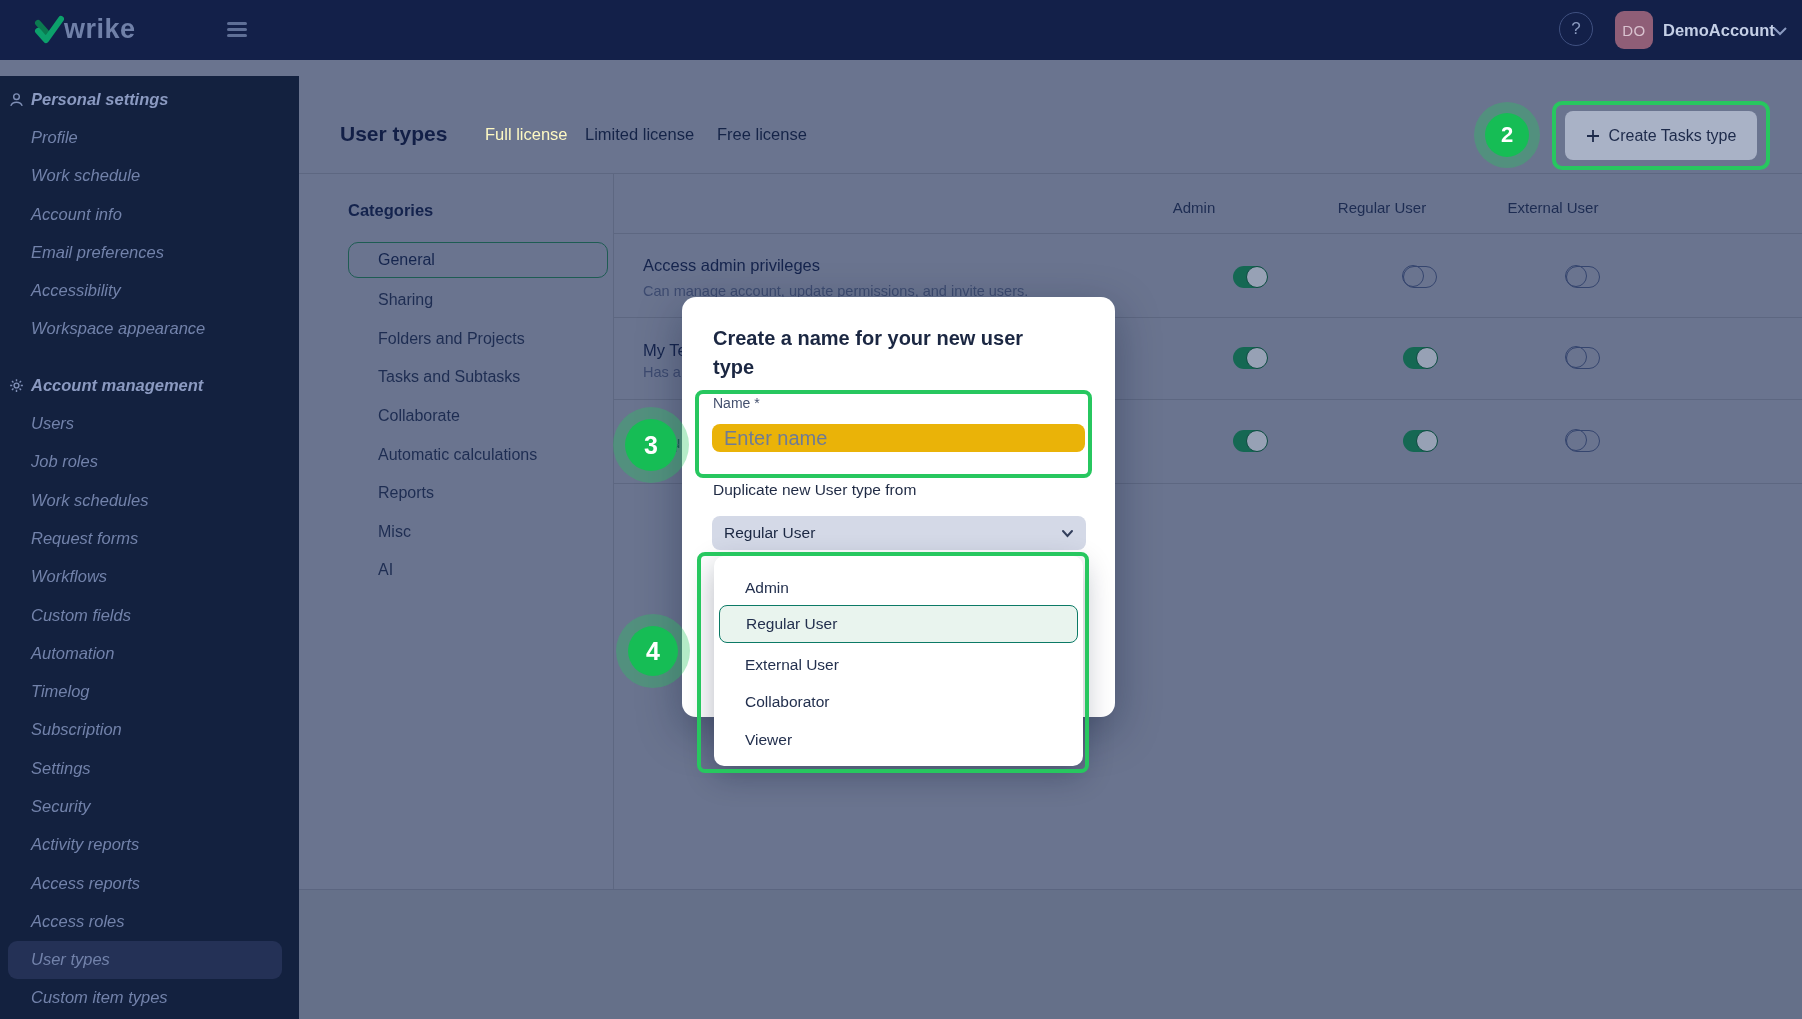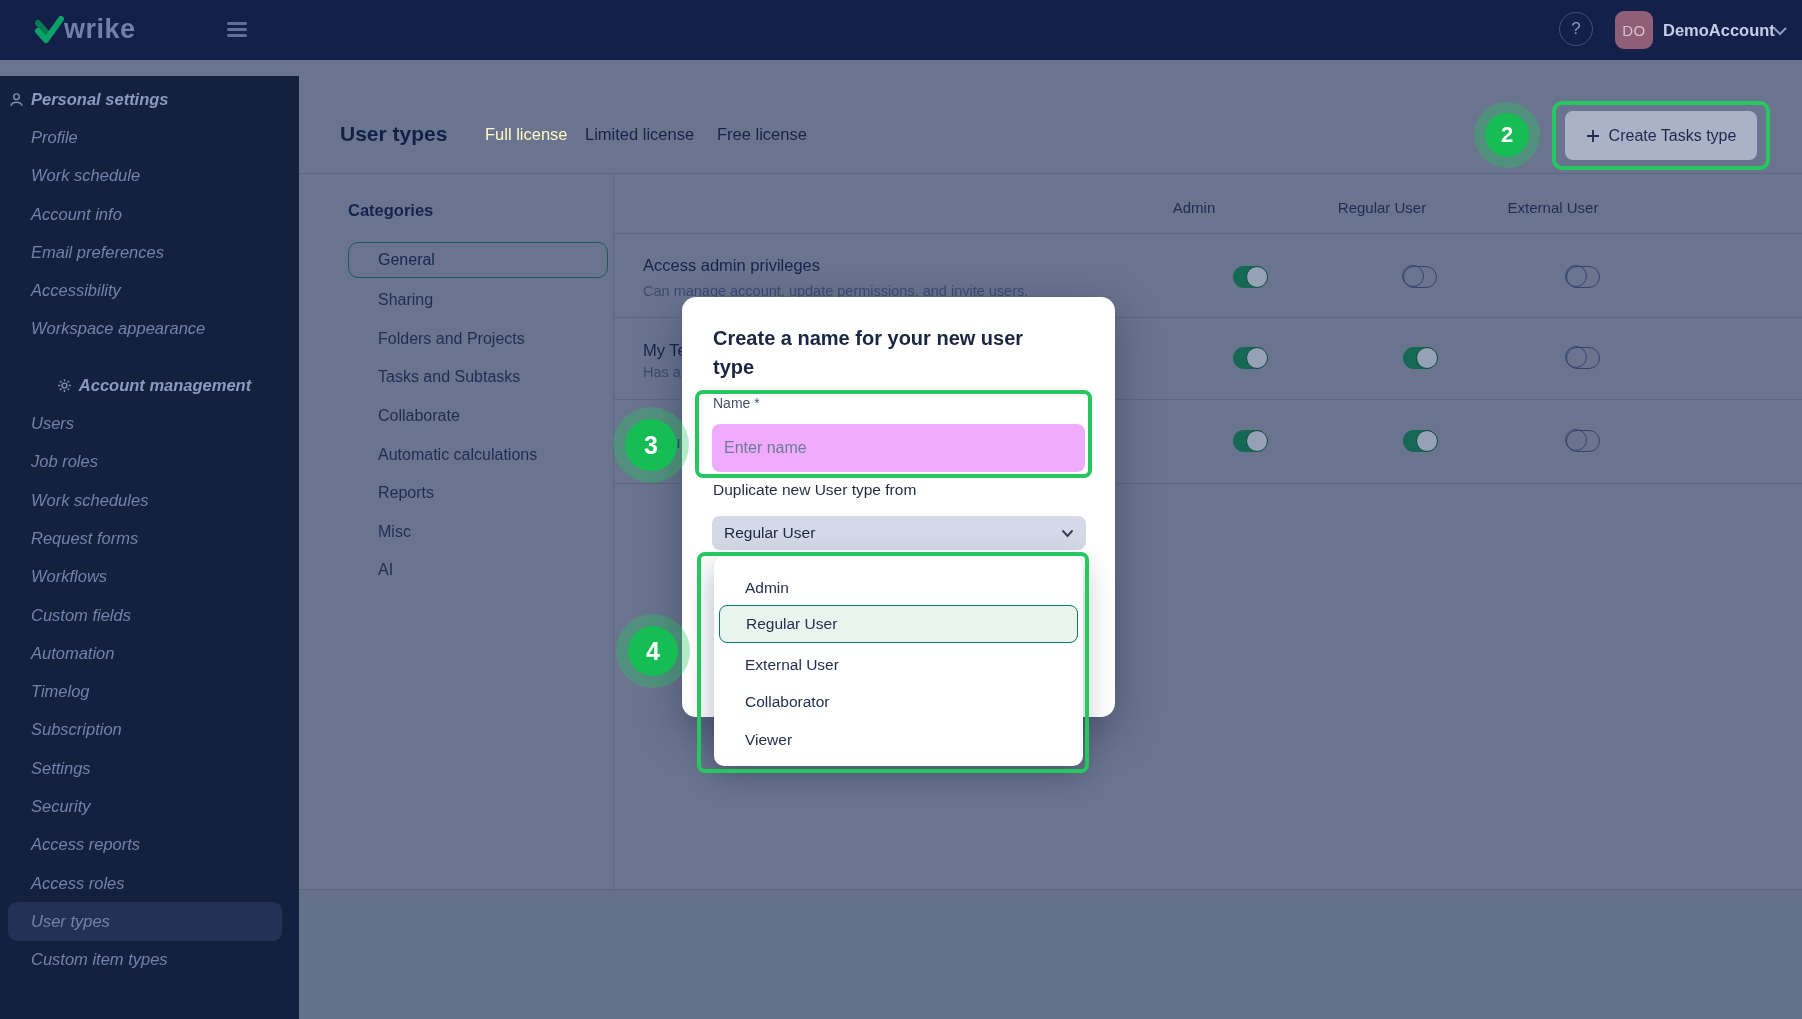--- a/index.html
+++ b/index.html
@@ -23,21 +23,21 @@
     color:#d9c2cf;font-weight:normal;font-size:15px;display:flex;align-items:center;justify-content:center;letter-spacing:.5px;}
   .account-name{position:absolute;left:1663px;top:30px;transform:translateY(-50%);
     color:#c4cfe6;font-weight:bold;font-size:16.5px;}
   .tb-chevron{position:absolute;left:1772px;top:26px;}
 
   
   .sidebar{position:absolute;left:0;top:76px;width:299px;bottom:0;background:#13213f;z-index:5;padding-top:4px;box-sizing:border-box;font-style:italic;}
   .side-head{height:38.3px;display:flex;align-items:center;padding-left:8px;
     color:#8b9ac1;font-weight:bold;font-size:16.5px;}
   .side-head .sh-icon{width:23px;display:flex;align-items:center;}
-  .side-head.gap{margin-top:18px;justify-content:center;}
+  .side-head.gap{margin-top:18px;}
   .side-item{height:38.3px;display:flex;align-items:center;padding-left:31px;
     color:#7282aa;font-size:16.5px;cursor:pointer;}
   .side-item.active{background:#243156;border-radius:9px;margin:0 17px 0 8px;padding-left:23px;}
 
   
   .main{position:absolute;left:299px;top:60px;right:0;bottom:0;background:#6a748f;z-index:1;}
   .page-title{font-size:21px;font-weight:bold;color:#121f47;}
   .tab{font-size:16.5px;color:#152448;cursor:pointer;}
   .tab.active{color:#fef9c3;}
   .hline{position:absolute;height:1px;background:#5d6781;}
@@ -59,22 +59,22 @@
   .create-btn{position:absolute;left:1266px;top:51px;width:192px;height:49px;border-radius:8px;background:#a9b2c6;
     display:flex;align-items:center;justify-content:center;gap:9px;color:#1d2a4a;font-size:16px;cursor:pointer;}
   .main-footer{position:absolute;left:0;right:0;top:829px;bottom:0;background:#657089;border-top:1px solid #5b6580;}
 
   
   .modal{position:absolute;left:682px;top:297px;width:433px;height:420px;background:#ffffff;border-radius:14px;
     box-shadow:0 14px 44px rgba(10,20,50,.35);z-index:20;}
   .modal-title{position:absolute;left:31px;top:27px;width:345px;font-size:20px;line-height:29px;
     font-weight:bold;color:#1b2742;}
   .field-label{position:absolute;left:31px;top:98px;font-size:14px;color:#44506e;}
-  .name-input{position:absolute;left:30px;top:127px;width:373px;height:48px;border:none;outline:none;
-    background:#f0abfc;border-radius:8px;box-sizing:border-box;padding:0 12px;font-size:16px;
+  .name-input{position:absolute;left:30px;top:127px;width:373px;height:28px;border:none;outline:none;
+    background:#eab308;border-radius:8px;box-sizing:border-box;padding:0 12px;font-size:20px;
     font-family:"Liberation Sans",sans-serif;color:#1b2742;}
   .name-input::placeholder{color:#6e7b96;}
   .dup-label{position:absolute;left:31px;top:184px;font-size:15.5px;color:#1f2a44;}
   .select{position:absolute;left:30px;top:219px;width:374px;height:34px;background:#d4d9e7;border-radius:8px;
     display:flex;align-items:center;padding:0 12px;box-sizing:border-box;font-size:15.5px;color:#1b2742;cursor:pointer;}
   .select .sel-chev{margin-left:auto;display:flex;align-items:center;}
   .listbox{position:absolute;left:32px;top:259px;width:369px;height:210px;background:#ffffff;border-radius:10px;
     box-shadow:0 10px 30px rgba(10,20,50,.30);z-index:25;}
   .opt{position:absolute;left:0;width:100%;height:28px;display:flex;align-items:center;padding-left:31px;
     box-sizing:border-box;font-size:15.5px;color:#23304e;cursor:pointer;}
@@ -142,20 +142,21 @@
   <div class="side-item">Job roles</div>
   <div class="side-item">Work schedules</div>
   <div class="side-item">Request forms</div>
   <div class="side-item">Workflows</div>
   <div class="side-item">Custom fields</div>
   <div class="side-item">Automation</div>
   <div class="side-item">Timelog</div>
   <div class="side-item">Subscription</div>
   <div class="side-item">Settings</div>
   <div class="side-item">Security</div>
+  <div class="side-item">Activity reports</div>
   <div class="side-item">Access reports</div>
   <div class="side-item">Access roles</div>
   <div class="side-item active">User types</div>
   <div class="side-item">Custom item types</div>
 </div>
 
 <div class="main">
 
   <span class="ct page-title" style="left:41px;top:74px;">User types</span>
   <span class="ct tab active" style="left:186px;top:74px;">Full license</span>

